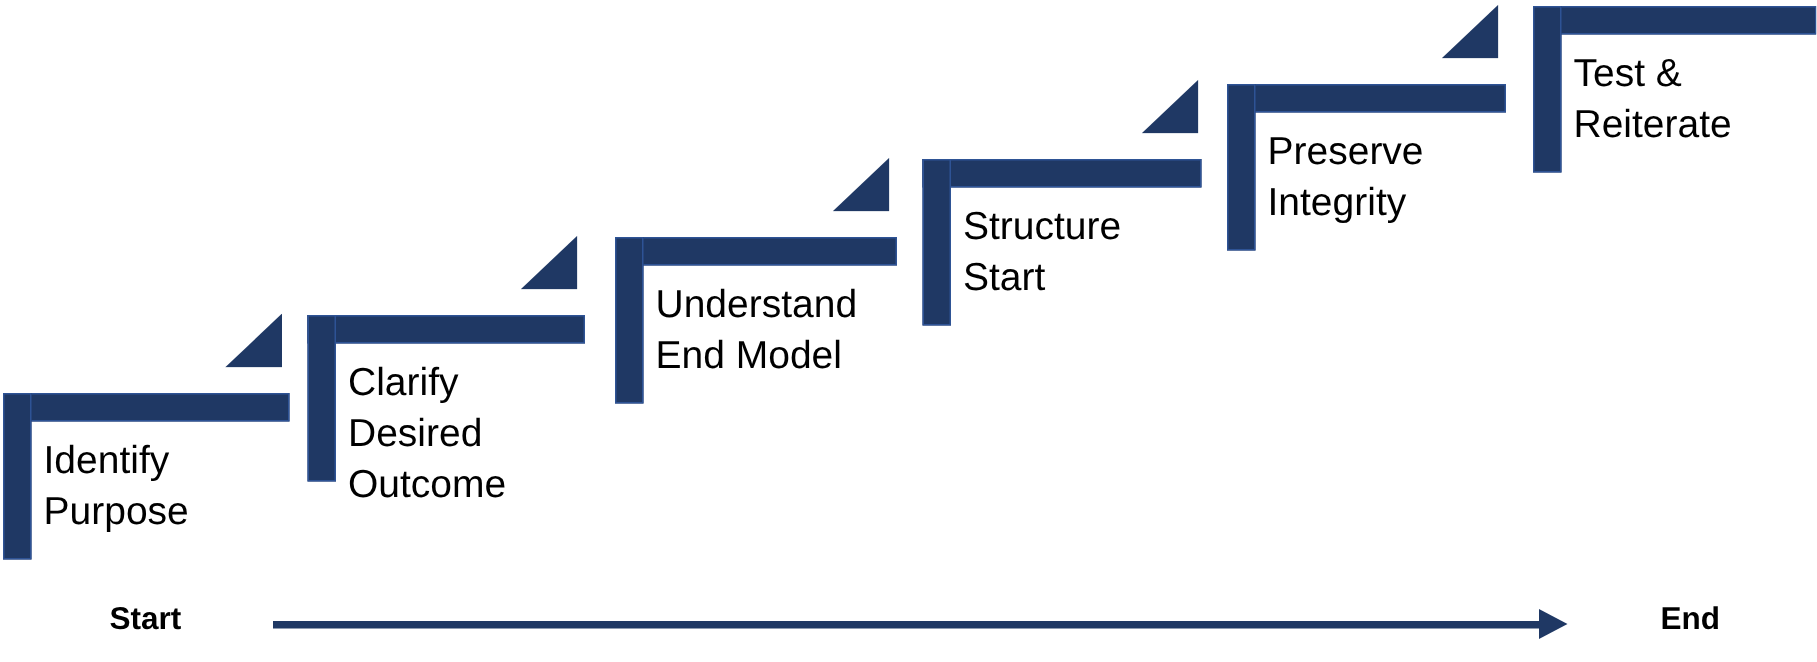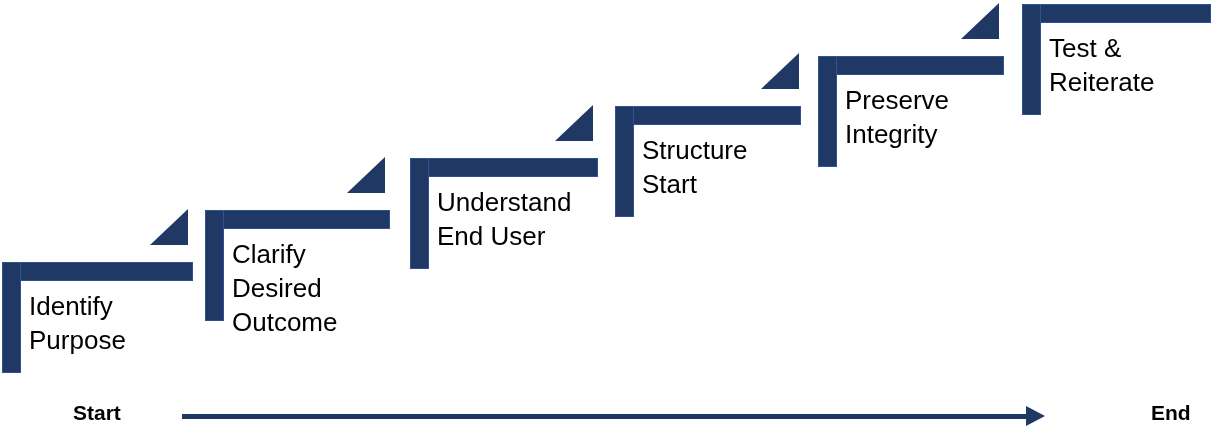--- a/index.html
+++ b/index.html
@@ -101,21 +101,21 @@
     <div class="vbar"></div>
     <div class="label">Clarify
 Desired
 Outcome</div>
   </div>
 
   <div class="step" style="left:410px; top:158px;">
     <div class="hbar" style="width:188px;"></div>
     <div class="vbar"></div>
     <div class="label">Understand
-End User</div>
+End Model</div>
   </div>
 
   <div class="step" style="left:615px; top:106px;">
     <div class="hbar" style="width:186px;"></div>
     <div class="vbar"></div>
     <div class="label">Structure
 Start</div>
   </div>
 
   <div class="step" style="left:818px; top:56px;">
@@ -134,15 +134,15 @@
 
   <div class="tri" style="left:150px; top:209px;"></div>
   <div class="tri" style="left:347px; top:157px;"></div>
   <div class="tri" style="left:555px; top:105px;"></div>
   <div class="tri" style="left:761px; top:53px;"></div>
   <div class="tri" style="left:961px; top:3px;"></div>
 
   <div class="axis-label" style="left:73px; top:401px;">Start</div>
   <div class="arrow-line"></div>
   <div class="arrow-head"></div>
-  <div class="axis-label" style="left:1107px; top:401px;margin-left:44px;">End</div>
+  <div class="axis-label" style="left:1107px; top:401px;">End</div>
 
 </div>
 
 </body></html>

